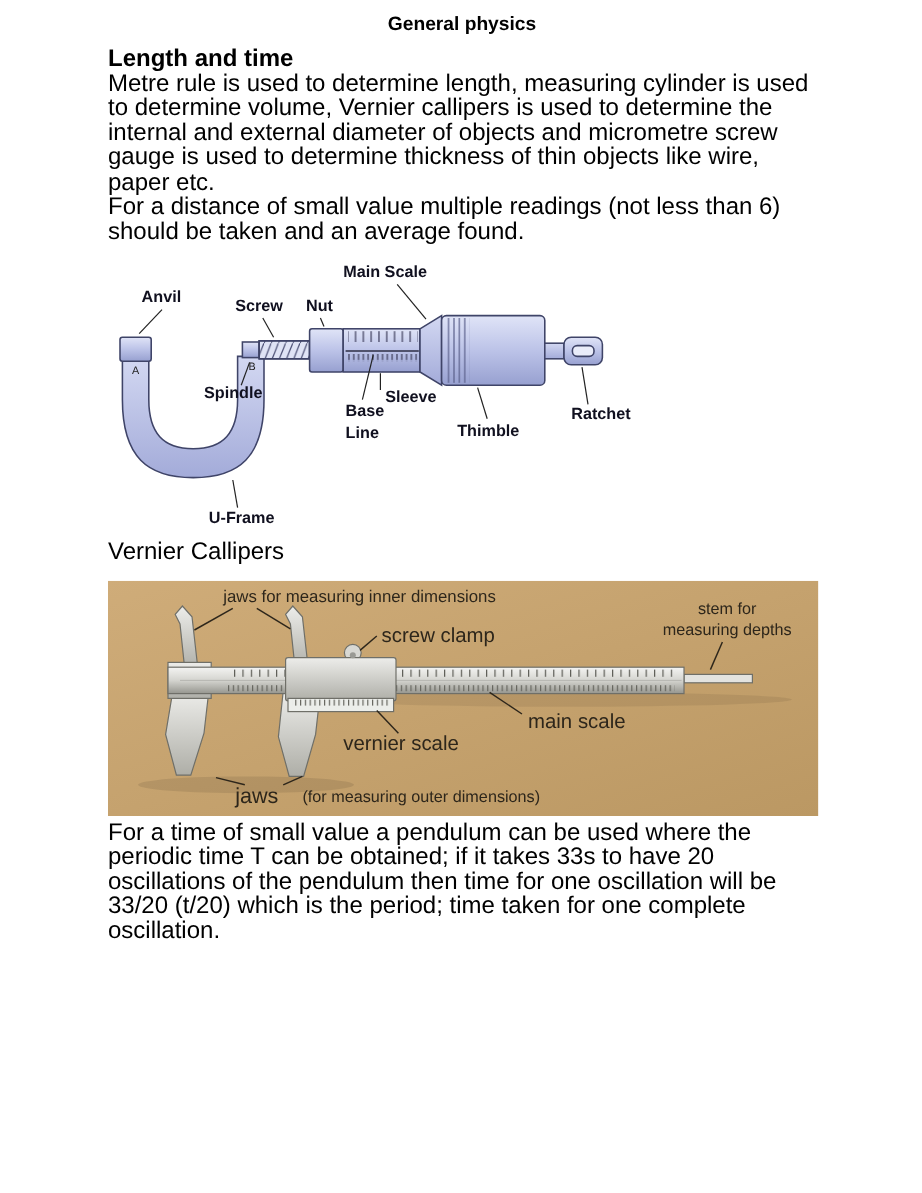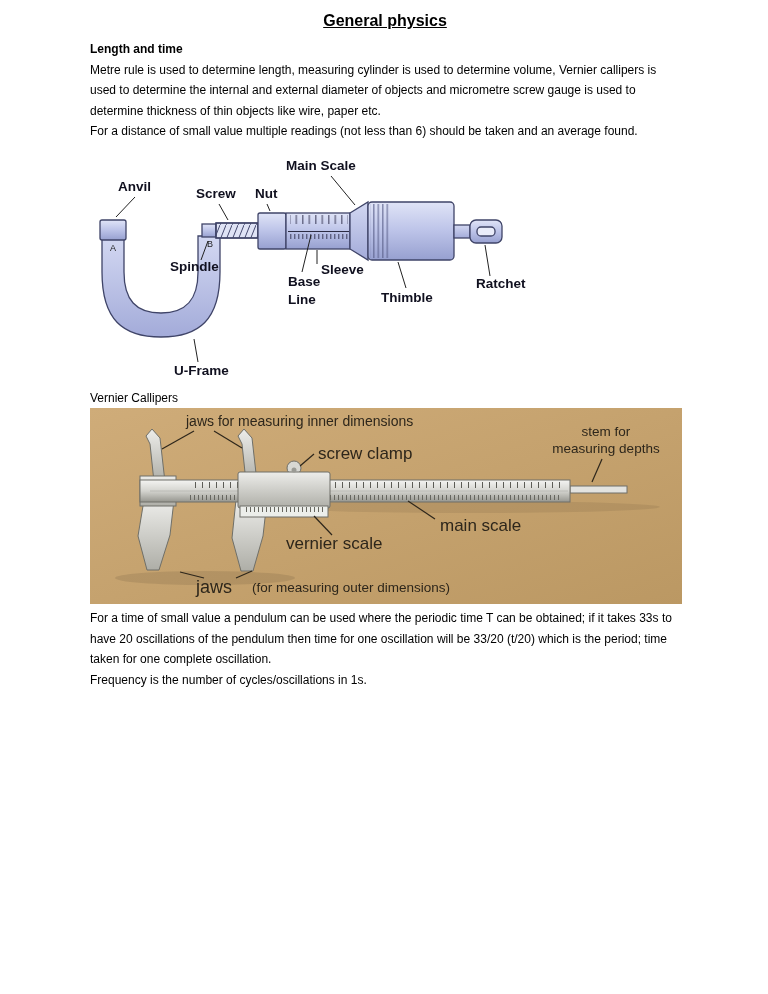--- a/index.html
+++ b/index.html
@@ -1,22 +1,22 @@
 <!DOCTYPE html>
 <html><head>
 <meta charset="utf-8">
 <style>
   html,body{margin:0;padding:0;background:#ffffff;}
   body{width:768px;height:994px;font-family:"Liberation Sans",sans-serif;color:#000;overflow:hidden;}
   .page{padding:12px 88px 0 90px;}
-  .title{text-align:center;font-size:16px;font-weight:bold;margin:0 0 9px 0;text-decoration:underline;}
-  p.body{font-size:12px;line-height:20.5px;margin:0;}
+  .title{text-align:center;font-size:16px;font-weight:bold;margin:0 0 9px 0;}
+  p.body{font-size:20px;line-height:20.5px;margin:0;}
   p.body b{font-weight:bold;}
   .micro-fig{margin:8px 0 2px 4px;}
-  .vernier-fig{margin:0 0 4px 0;line-height:0;}
+  .vernier-fig{margin:13px 0 4px 0;line-height:0;}
   svg text{font-family:"Liberation Sans",sans-serif;}
   .mlabel{font-size:13.5px;font-weight:bold;fill:#10101f;}
   .mtiny{font-size:9px;fill:#222;}
   .vlabel{fill:#2d261b;}
 </style>
 </head>
 <body>
 
 <div class="page">
 
@@ -182,15 +182,14 @@
       <text class="vlabel" x="516" y="28" font-size="13.5" text-anchor="middle">stem for</text>
       <text class="vlabel" x="516" y="45" font-size="13.5" text-anchor="middle">measuring depths</text>
       <text class="vlabel" x="350" y="123" font-size="17">main scale</text>
       <text class="vlabel" x="196" y="141" font-size="17">vernier scale</text>
       <text class="vlabel" x="106" y="185" font-size="18">jaws</text>
       <text class="vlabel" x="162" y="184" font-size="13.5">(for measuring outer dimensions)</text>
     </svg>
   </div>
 
   <p class="body">For a time of small value a pendulum can be used where the periodic time T can be obtained; if it takes 33s to have 20 oscillations of the pendulum then time for one oscillation will be 33/20 (t/20) which is the period; time taken for one complete oscillation.</p>
-  <p class="body">Frequency is the number of cycles/oscillations in 1s.</p>
 
 </div>
 
 </body></html>

